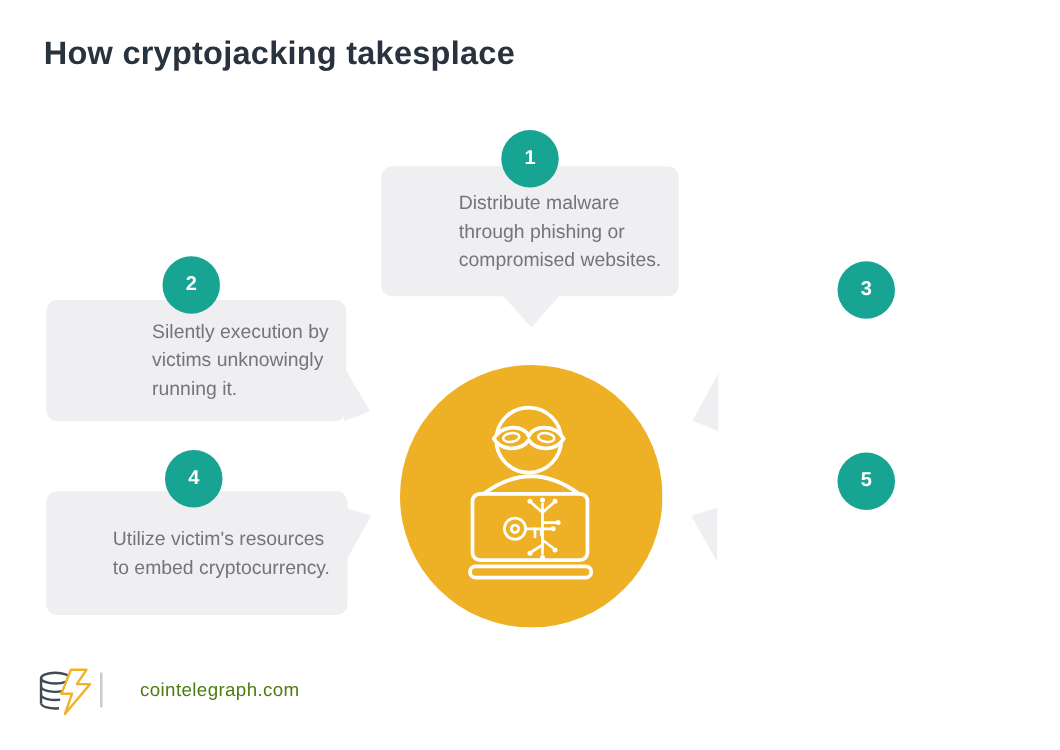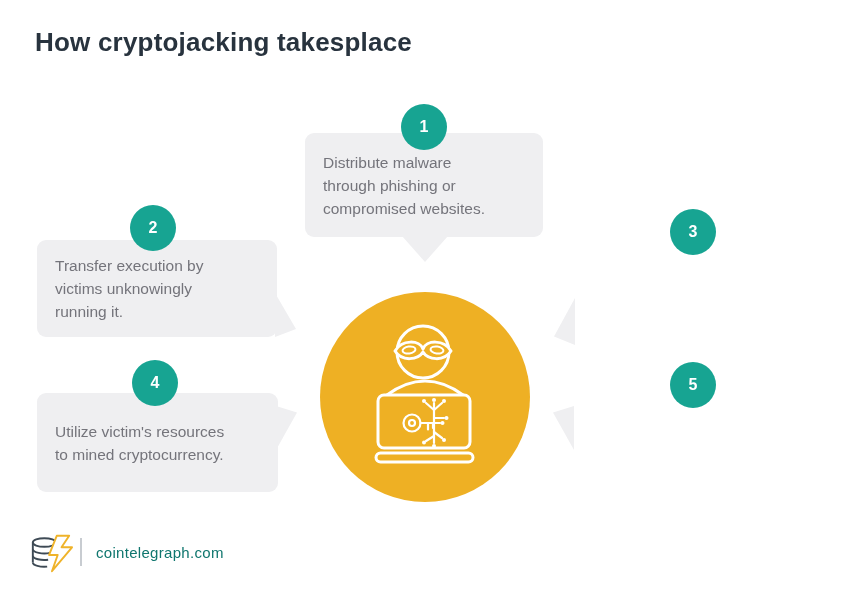--- a/index.html
+++ b/index.html
@@ -8,20 +8,21 @@
     font-family:Liberation Sans, sans-serif;overflow:hidden;
   }
   .page-title{
     position:absolute;left:35px;top:27px;margin:0;
     font-size:26px;font-weight:700;color:#28333e;letter-spacing:.2px;
   }
   .bubble{
     position:absolute;background:#efeff1;border-radius:9px;
     display:flex;align-items:center;box-sizing:border-box;
     padding:12px 14px 12px 18px;
+    justify-content:flex-end;
   }
   .bubble-text{
     margin:0;font-size:15.5px;line-height:23px;color:#74747b;
     white-space:pre-line;
   }
   .tail{position:absolute;background:#efeff1;}
   .step-badge{
     position:absolute;width:46px;height:46px;border-radius:50%;
     background:#17a492;color:#ffffff;display:flex;align-items:center;
     justify-content:center;font-size:16px;font-weight:700;
@@ -42,59 +43,59 @@
   .n1{left:401px;top:104px;}
   .n2{left:130px;top:205px;}
   .n3{left:670px;top:209px;}
   .n4{left:132px;top:360px;}
   .n5{left:670px;top:362px;}
   .center-graphic{position:absolute;left:320px;top:292px;width:210px;height:210px;}
   
   .footer-logo{position:absolute;left:29px;top:534px;width:44px;height:40px;}
   .footer-divider{position:absolute;left:80px;top:538px;width:2px;height:28px;background:#c8ccd1;}
   .footer-site{
-    position:absolute;left:96px;top:544px;margin:0;
-    font-size:15px;color:#0f766e;letter-spacing:.3px;
+    position:absolute;left:112px;top:544px;margin:0;
+    font-size:15px;color:#4d7c0f;letter-spacing:.3px;
   }
 </style>
 </head>
 <body>
 
 <div class="canvas">
 
   <h1 class="page-title">How cryptojacking takesplace</h1>
 
   <div class="bubble b1">
     <p class="bubble-text">Distribute malware
 through phishing or
 compromised websites.</p>
   </div>
   <div class="tail t1"></div>
   <div class="step-badge n1">
     <span>1</span>
   </div>
 
   <div class="bubble b2">
-    <p class="bubble-text">Transfer execution by
+    <p class="bubble-text">Silently execution by
 victims unknowingly
 running it.</p>
   </div>
   <div class="tail t2"></div>
   <div class="step-badge n2">
     <span>2</span>
   </div>
 
   <div class="tail t3"></div>
   <div class="step-badge n3">
     <span>3</span>
   </div>
 
   <div class="bubble b4">
     <p class="bubble-text">Utilize victim's resources
-to mined cryptocurrency.</p>
+to embed cryptocurrency.</p>
   </div>
   <div class="tail t4"></div>
   <div class="step-badge n4">
     <span>4</span>
   </div>
 
   <div class="tail t5"></div>
   <div class="step-badge n5">
     <span>5</span>
   </div>

